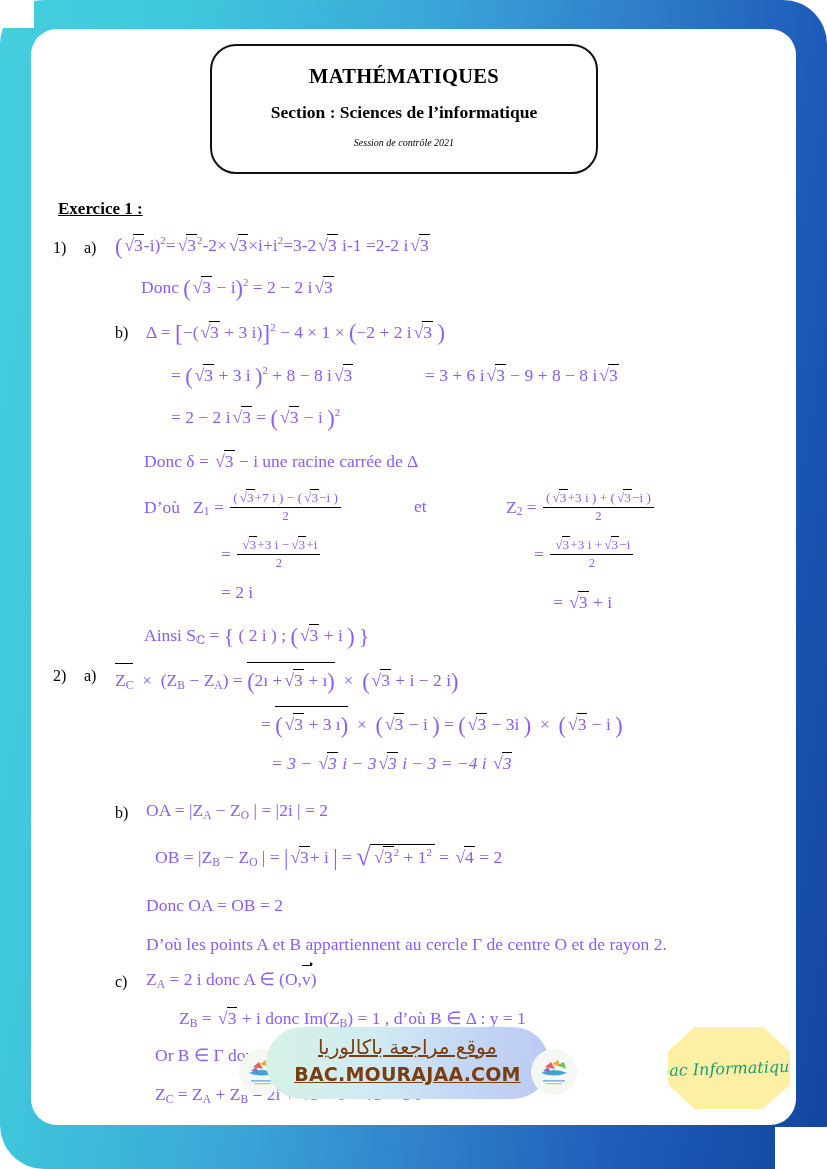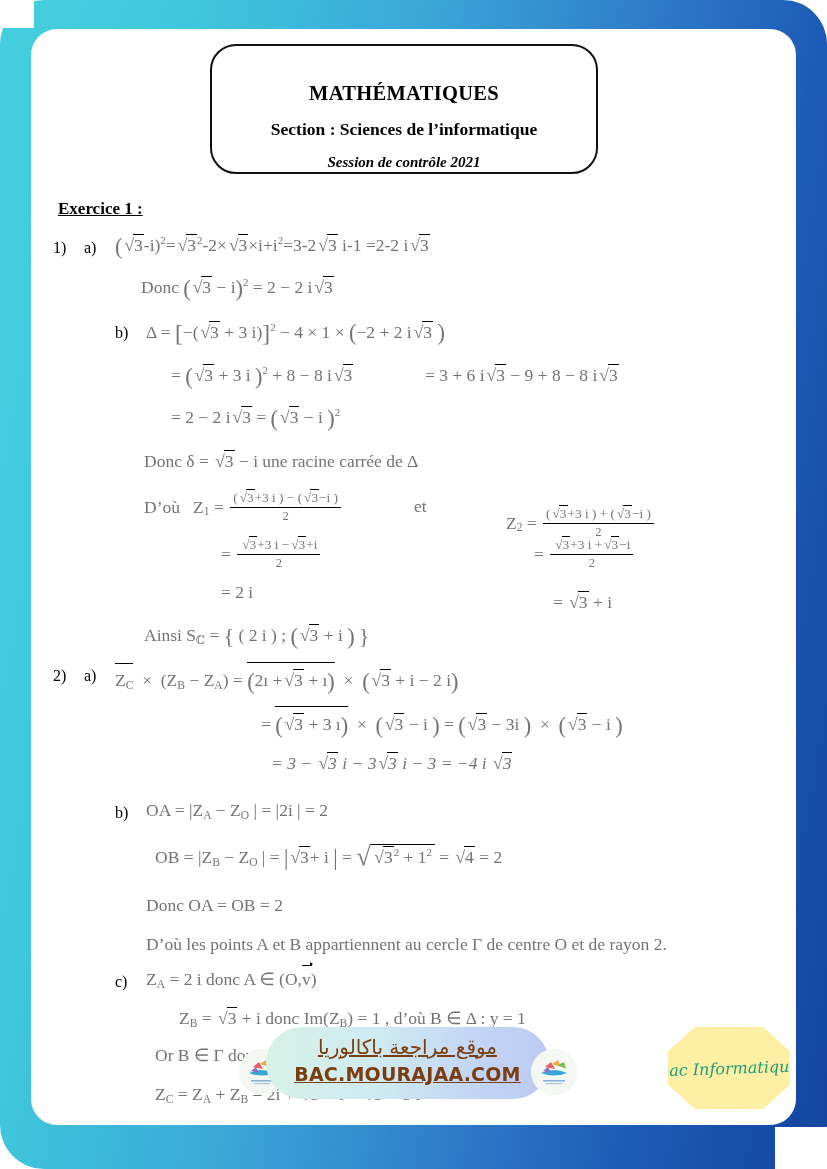--- a/index.html
+++ b/index.html
@@ -63,50 +63,50 @@
     height: 130px;
     border: 2px solid #111;
     border-radius: 26px;
     box-sizing: border-box;
     text-align: center;
   }
   #header-title {
     font-size: 20.5px;
     font-weight: bold;
     letter-spacing: .3px;
-    margin-top: 36px;
+    margin-top: 19px;
   }
   #header-section {
     font-size: 17.5px;
     font-weight: bold;
     margin-top: 14px;
   }
   #header-session {
-    font-size: 15px;
-    font-weight: bold;
+    font-size: 10px;
+    font-weight: normal;
     font-style: italic;
     margin-top: 14px;
   }
 
   
   #body-area {
     position: absolute;
     left: 0; top: 155px;
     width: 765px;
   }
   .ex-title {
     position: absolute;
     left: 27px;
     top: 15px;
     font-size: 17px;
     font-weight: bold;
     text-decoration: underline;
   }
 
-  .line { position: absolute; white-space: nowrap; font-size: 17.5px; color: #737373; }
+  .line { position: absolute; white-space: nowrap; font-size: 17.5px; color: #8b5cf6; }
   .num  { position: absolute; font-size: 16px; }
   .let  { position: absolute; font-size: 16px; }
 
   
   .srt { display: inline-block; position: relative; padding-left: 2px; }
   .srt > .rad { display: inline-block; font-size: 1.0em; }
   .radicand {
     display: inline-block;
     border-top: 1.3px solid #000;
     padding: 0 1px 0 1px;
@@ -273,26 +273,26 @@
 
     <div class="line" style="left:140px; top:222px;text-align:center;">
       <span>= 2 − 2 i</span><span class="srt"><span class="rad">√</span><span class="radicand">3</span></span>&nbsp;<span>=</span>&nbsp;<span class="bigparen">(</span><span class="srt"><span class="rad">√</span><span class="radicand">3</span></span>&nbsp;<span>− i</span>&nbsp;<span class="bigparen">)</span><sup class="ex">2</sup>
     </div>
 
     <div class="line" style="left:113px; top:266px;">
       <span>Donc δ =</span>&nbsp;<span class="srt"><span class="rad">√</span><span class="radicand">3</span></span>&nbsp;<span>− i  une racine carrée de Δ</span>
     </div>
 
     <div class="line" style="left:113px; top:305px;">
-      <span>D’où</span>&nbsp;&nbsp;&nbsp;<span>Z</span><sub class="sb">1</sub>&nbsp;<span>=</span>&nbsp;<span class="frac"><span class="top"><span>(</span><span class="srt"><span class="rad">√</span><span class="radicand">3</span></span><span>+3 i ) − (</span><span class="srt"><span class="rad">√</span><span class="radicand">3</span></span><span>−i )</span></span><span class="bot">2</span></span>
+      <span>D’où</span>&nbsp;&nbsp;&nbsp;<span>Z</span><sub class="sb">1</sub>&nbsp;<span>=</span>&nbsp;<span class="frac"><span class="top"><span>(</span><span class="srt"><span class="rad">√</span><span class="radicand">3</span></span><span>+7 i ) − (</span><span class="srt"><span class="rad">√</span><span class="radicand">3</span></span><span>−i )</span></span><span class="bot">2</span></span>
     </div>
     <div class="line" style="left:383px; top:312px;">
       <span>et</span>
     </div>
-    <div class="line" style="left:475px; top:305px;margin-top:16px;">
+    <div class="line" style="left:475px; top:305px;">
       <span>Z</span><sub class="sb">2</sub>&nbsp;<span>=</span>&nbsp;<span class="frac"><span class="top"><span>(</span><span class="srt"><span class="rad">√</span><span class="radicand">3</span></span><span>+3 i ) + (</span><span class="srt"><span class="rad">√</span><span class="radicand">3</span></span><span>−i )</span></span><span class="bot">2</span></span>
     </div>
 
     <div class="line" style="left:190px; top:352px;">
       <span>=</span>&nbsp;<span class="frac"><span class="top"><span class="srt"><span class="rad">√</span><span class="radicand">3</span></span><span>+3 i −</span><span class="srt"><span class="rad">√</span><span class="radicand">3</span></span><span>+i</span></span><span class="bot">2</span></span>
     </div>
     <div class="line" style="left:503px; top:352px;">
       <span>=</span>&nbsp;<span class="frac"><span class="top"><span class="srt"><span class="rad">√</span><span class="radicand">3</span></span><span>+3 i +</span><span class="srt"><span class="rad">√</span><span class="radicand">3</span></span><span>−i</span></span><span class="bot">2</span></span>
     </div>
 

